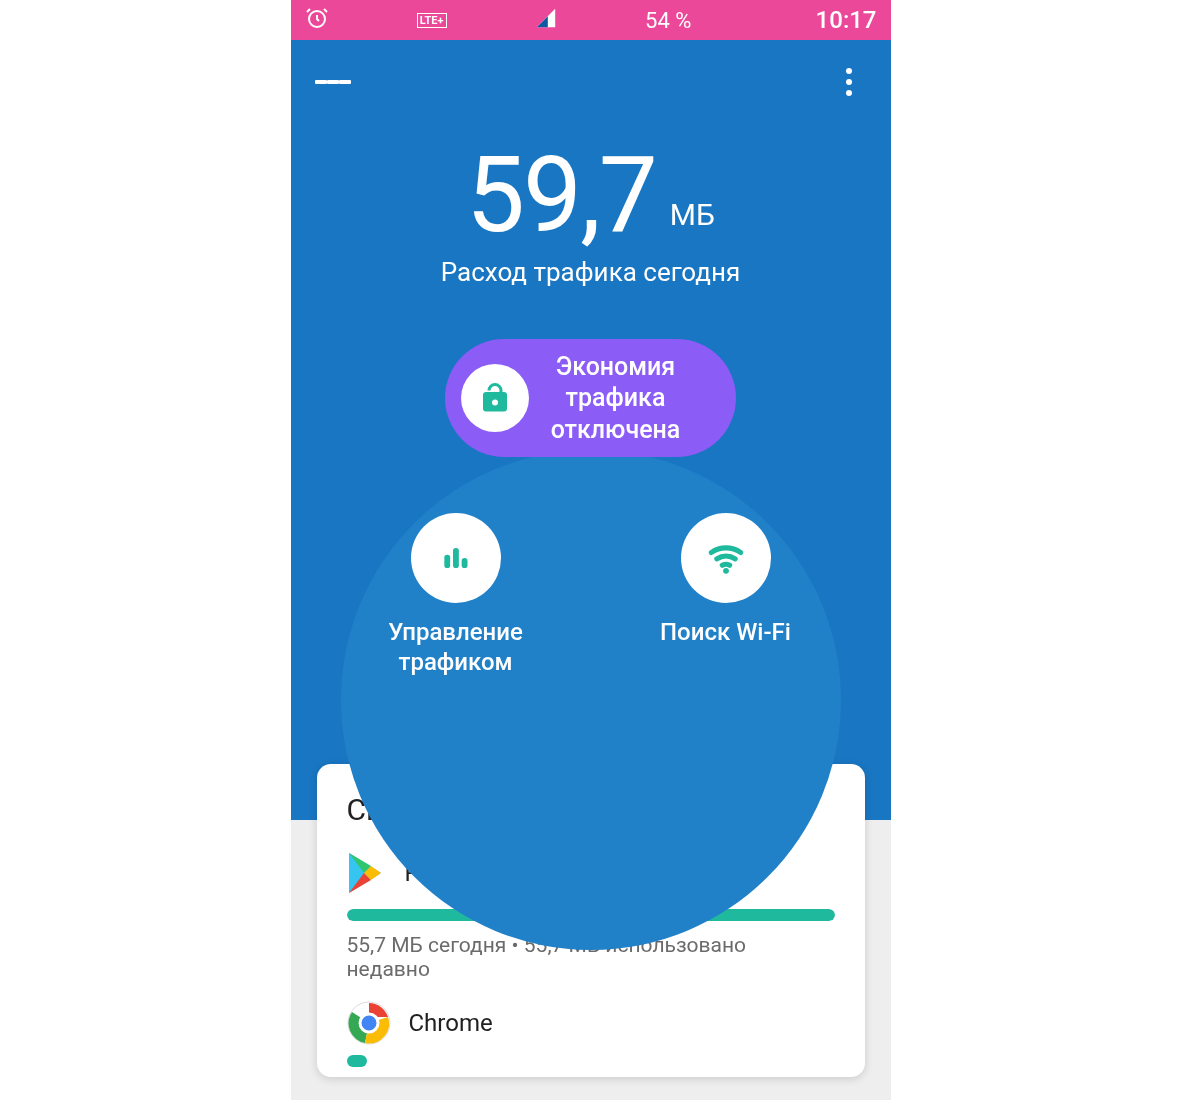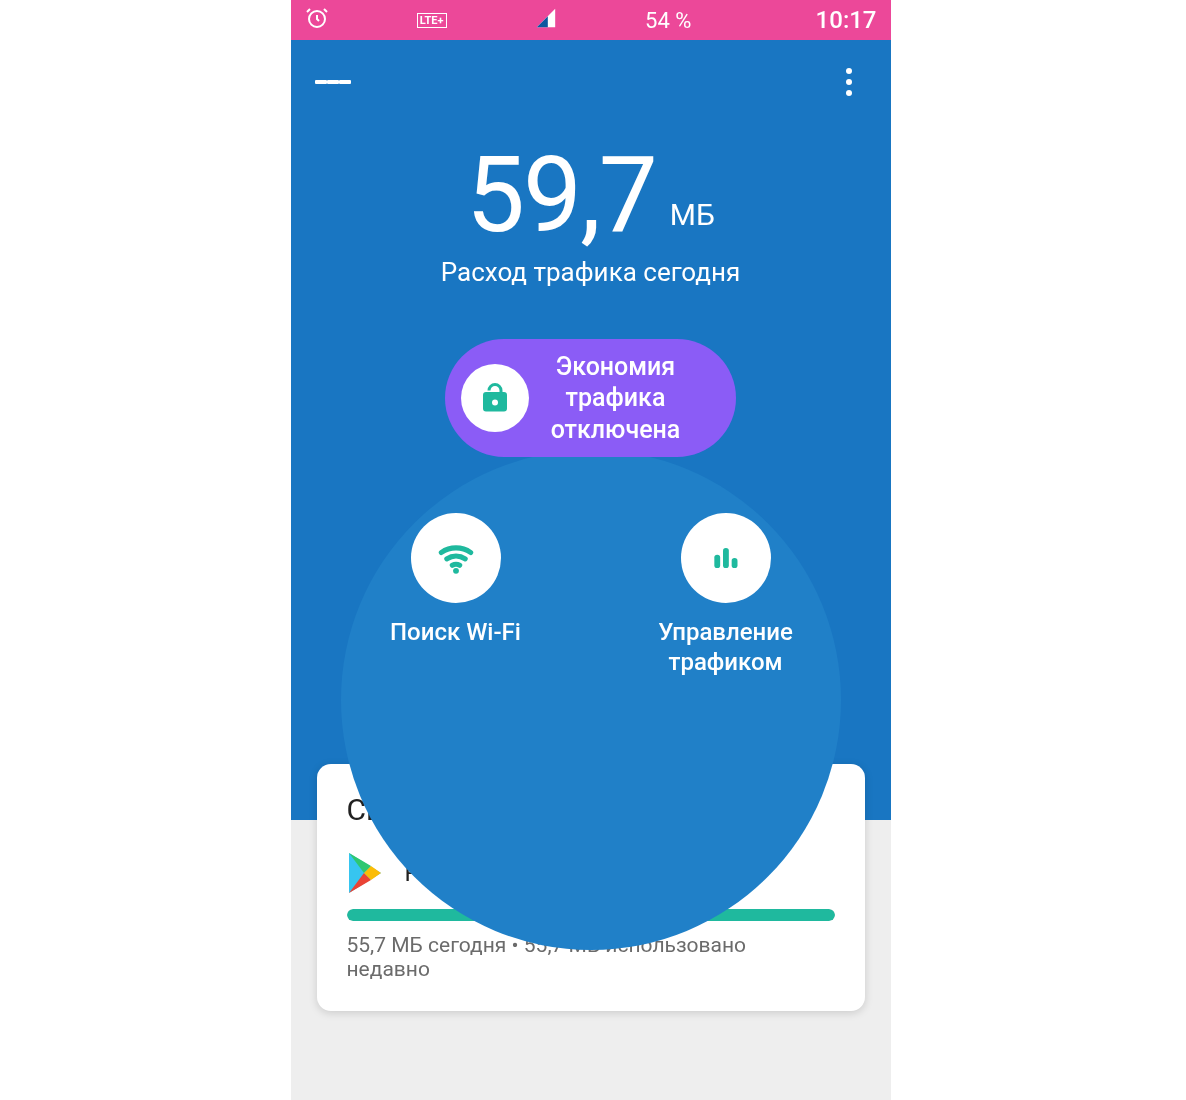--- a/index.html
+++ b/index.html
@@ -196,41 +196,41 @@
       <div class="saver-text">
         <span>Экономия</span><br>
         <span>трафика</span><br>
         <span>отключена</span>
       </div>
     </div>
 
     <div class="actions">
       <div class="action">
         <div class="circ">
+          <svg width="40" height="40" viewBox="0 0 24 24" fill="#1fb99e">
+            <rect x="5" y="10" width="3.5" height="8" rx="1.7"></rect>
+            <rect x="10.2" y="6" width="3.5" height="12" rx="1.7"></rect>
+            <rect x="15.4" y="12" width="3.5" height="6" rx="1.7"></rect>
+          </svg>
+        </div>
+        <div class="lbl">
+          <span>Управление</span><br>
+          <span>трафиком</span>
+        </div>
+      </div>
+      <div class="action">
+        <div class="circ">
           <svg width="44" height="44" viewBox="0 0 24 24" fill="none" stroke="#1fb99e" stroke-width="2.8" stroke-linecap="round">
             <path d="M4 9a14 14 0 0 1 16 0"></path>
             <path d="M7 12.5a9 9 0 0 1 10 0"></path>
             <path d="M10 16a4 4 0 0 1 4 0"></path>
             <circle cx="12" cy="19" r="1.6" fill="#1fb99e" stroke="none"></circle>
           </svg>
         </div>
         <div class="lbl">Поиск Wi-Fi</div>
-      </div>
-      <div class="action">
-        <div class="circ">
-          <svg width="40" height="40" viewBox="0 0 24 24" fill="#1fb99e">
-            <rect x="5" y="10" width="3.5" height="8" rx="1.7"></rect>
-            <rect x="10.2" y="6" width="3.5" height="12" rx="1.7"></rect>
-            <rect x="15.4" y="12" width="3.5" height="6" rx="1.7"></rect>
-          </svg>
-        </div>
-        <div class="lbl">
-          <span>Управление</span><br>
-          <span>трафиком</span>
-        </div>
       </div>
     </div>
   </div>
 
   <div class="card">
     <div class="card-title">Сведения о расходе трафика</div>
 
     <div>
       <div class="app-row">
         <span class="play-tri">
@@ -243,15 +243,31 @@
         </span>
         <span class="appname">Play Маркет</span>
         <span class="badge">МНОГО</span>
       </div>
       <div class="progress">
         <div class="fill" style="width:100%"></div>
       </div>
       <div class="detail-line">55,7 МБ сегодня • 55,7 МБ использовано недавно</div>
     </div>
 
+    <div>
+      <div class="app-row">
+        <span class="chrome-ico">
+          <svg width="44" height="44" viewBox="0 0 44 44">
+            <circle cx="22" cy="22" r="21" fill="#fff" stroke="#ddd"></circle>
+            <path d="M22 2 A20 20 0 0 1 41 16 L22 16 Z" fill="#ea4335"></path>
+            <path d="M5 11 A20 20 0 0 0 18 42 L22 22 Z" fill="#34a853"></path>
+            <path d="M41 16 A20 20 0 0 1 18 42 L22 22 Z" fill="#fbbc05"></path>
+            <circle cx="22" cy="22" r="9" fill="#4285f4"></circle>
+            <circle cx="22" cy="22" r="9" fill="none" stroke="#fff" stroke-width="3"></circle>
+          </svg>
+        </span>
+        <span class="appname">Chrome</span>
+      </div>
+      <div class="tiny-fill"></div>
+    </div>
   </div>
 
 </div>
 
 </body></html>

